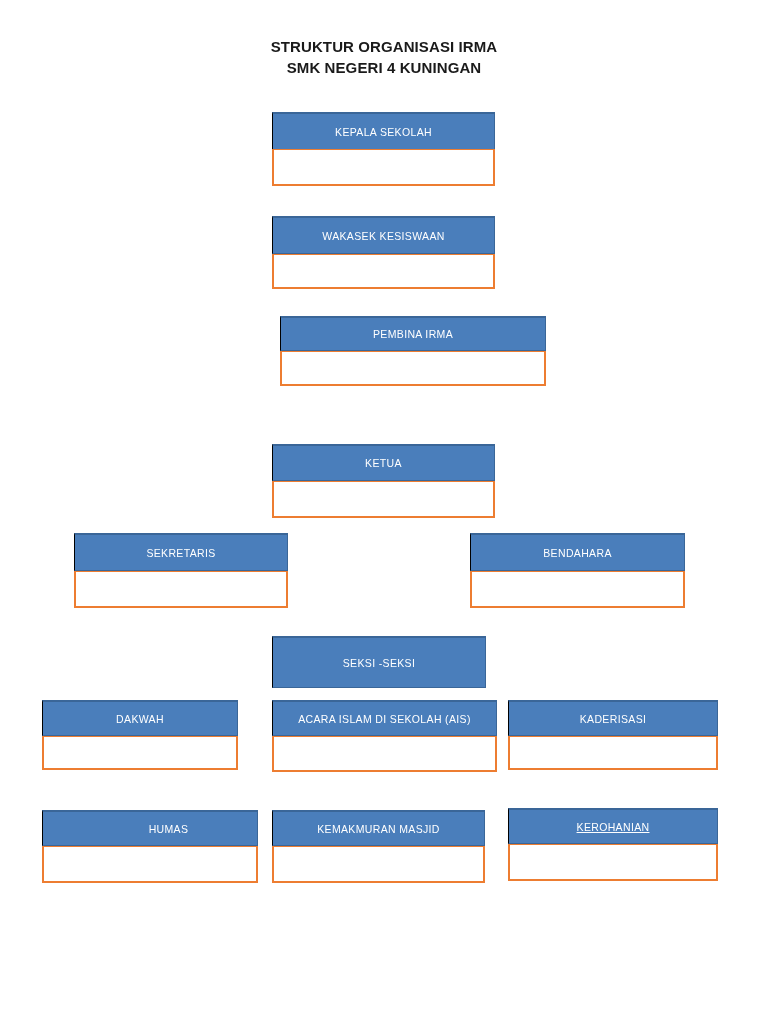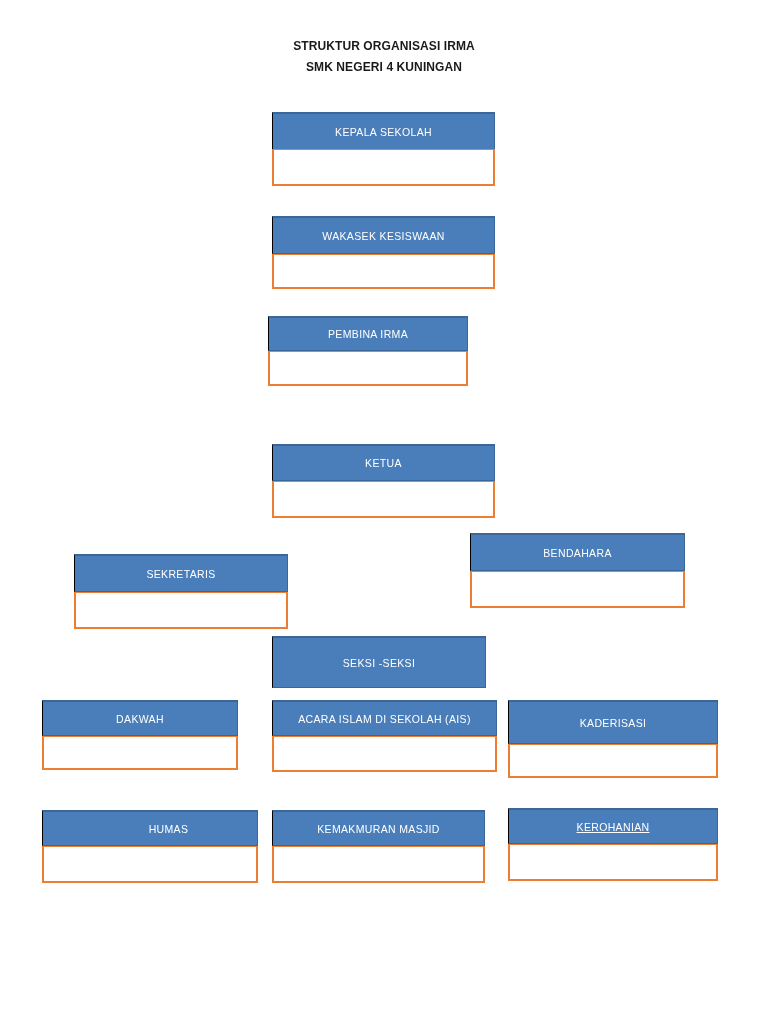--- a/index.html
+++ b/index.html
@@ -17,21 +17,21 @@
 
   
   #chart-title {
     position: absolute;
     left: 0;
     top: 36px;
     width: 768px;
     text-align: center;
     color: #1a1a1a;
     font-weight: bold;
-    font-size: 12px;
+    font-size: 15px;
     line-height: 21px;
     letter-spacing: 0.1px;
   }
   #chart-title .title-line {
     display: block;
     white-space: pre;
   }
 
   
   .node {
@@ -76,31 +76,31 @@
 <div class="node" style="left:272px; top:112px; width:223px;">
   <div class="node-header" style="height:37px;">KEPALA SEKOLAH</div>
   <div class="node-field" style="height:37px;"></div>
 </div>
 
 <div class="node" style="left:272px; top:216px; width:223px;">
   <div class="node-header tall" style="height:38px;">WAKASEK KESISWAAN</div>
   <div class="node-field" style="height:35px;"></div>
 </div>
 
-<div class="node" style="left:268px; top:316px; width:200px;">
+<div class="node" style="left:280px; top:316px; width:266px;">
   <div class="node-header tall" style="height:35px;">PEMBINA IRMA</div>
   <div class="node-field" style="height:35px;"></div>
 </div>
 
 <div class="node" style="left:272px; top:444px; width:223px;">
   <div class="node-header tall" style="height:37px;">KETUA</div>
   <div class="node-field" style="height:37px;"></div>
 </div>
 
-<div class="node" style="left:74px; top:533px; width:214px;margin-top:21px;">
+<div class="node" style="left:74px; top:533px; width:214px;">
   <div class="node-header tall" style="height:38px;">SEKRETARIS</div>
   <div class="node-field" style="height:37px;"></div>
 </div>
 
 <div class="node" style="left:470px; top:533px; width:215px;">
   <div class="node-header tall" style="height:38px;">BENDAHARA</div>
   <div class="node-field" style="height:37px;"></div>
 </div>
 
 <div class="node" style="left:272px; top:636px; width:214px;">
@@ -111,21 +111,21 @@
   <div class="node-header tall" style="height:36px;">DAKWAH</div>
   <div class="node-field" style="height:34px;"></div>
 </div>
 
 <div class="node" style="left:272px; top:700px; width:225px;">
   <div class="node-header tall" style="height:36px;">ACARA ISLAM DI SEKOLAH (AIS)</div>
   <div class="node-field" style="height:36px;"></div>
 </div>
 
 <div class="node" style="left:508px; top:700px; width:210px;">
-  <div class="node-header tall" style="height:44px;">KADERISASI</div>
+  <div class="node-header tall" style="height:36px;">KADERISASI</div>
   <div class="node-field" style="height:34px;"></div>
 </div>
 
 <div class="node" style="left:42px; top:810px; width:216px;">
   <div class="node-header tall" style="height:36px;padding-left:37px;">HUMAS</div>
   <div class="node-field" style="height:37px;"></div>
 </div>
 
 <div class="node" style="left:272px; top:810px; width:213px;">
   <div class="node-header tall" style="height:36px;">KEMAKMURAN MASJID</div>

